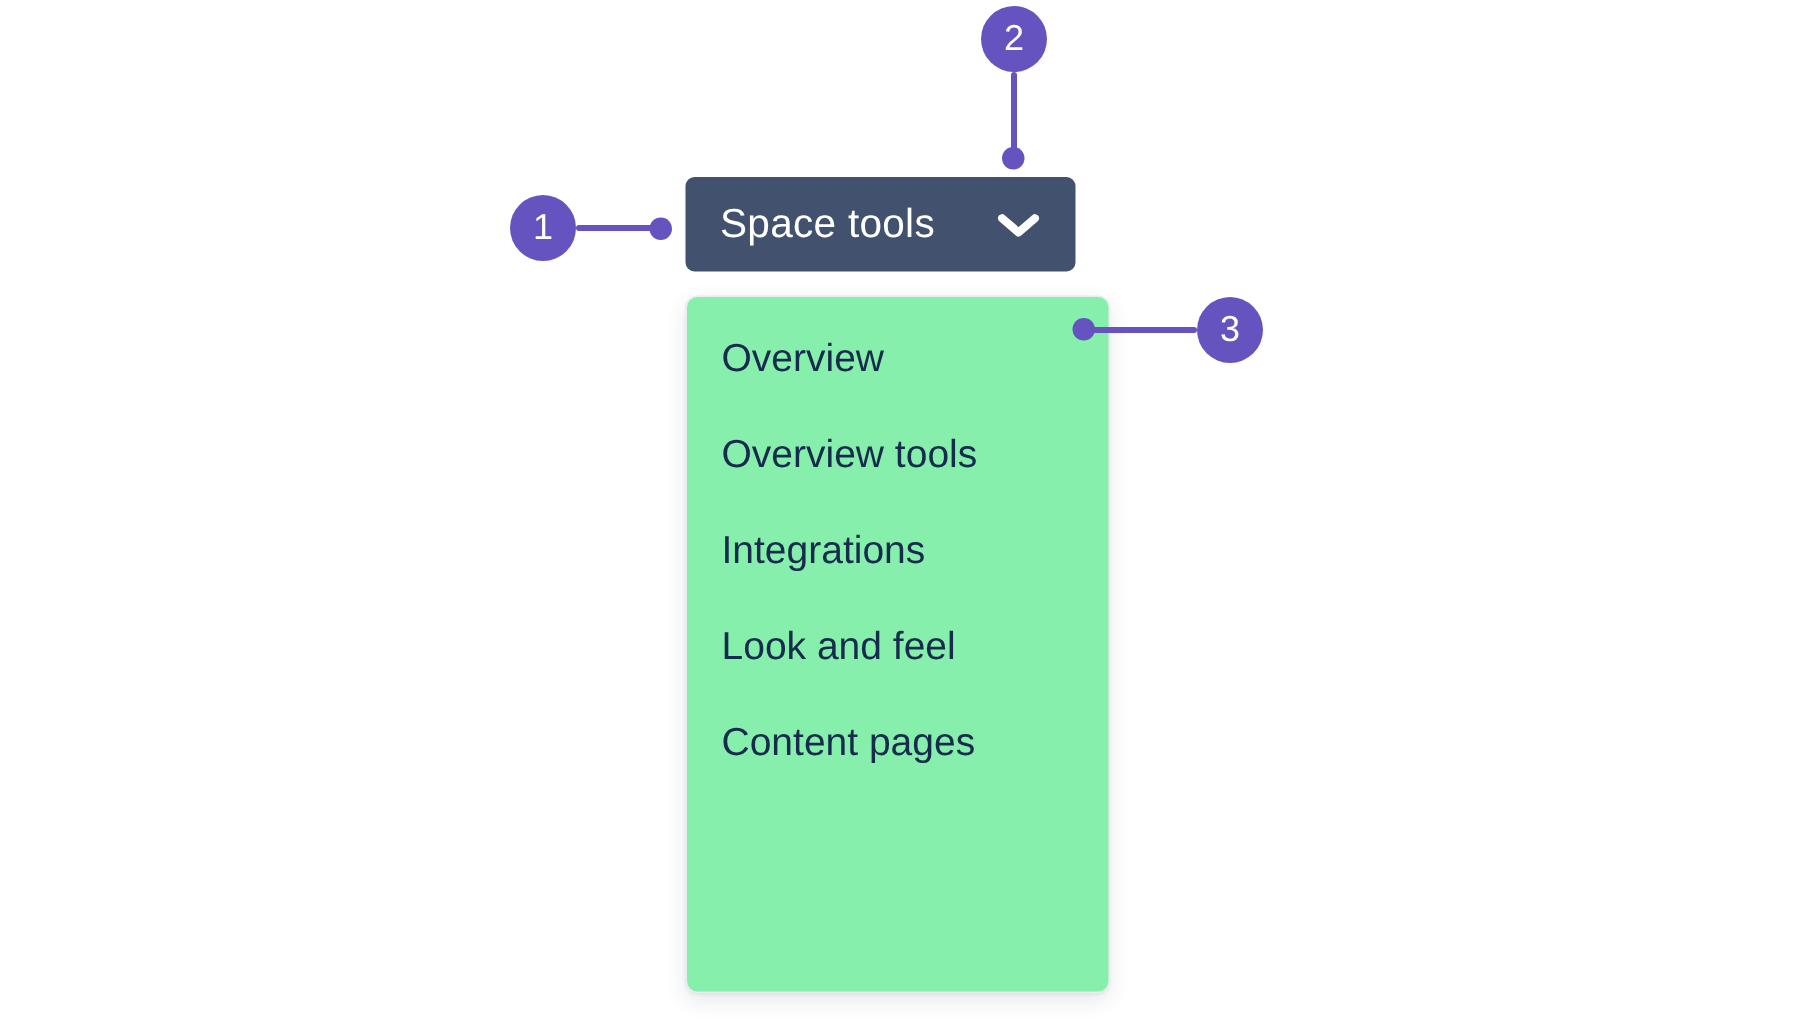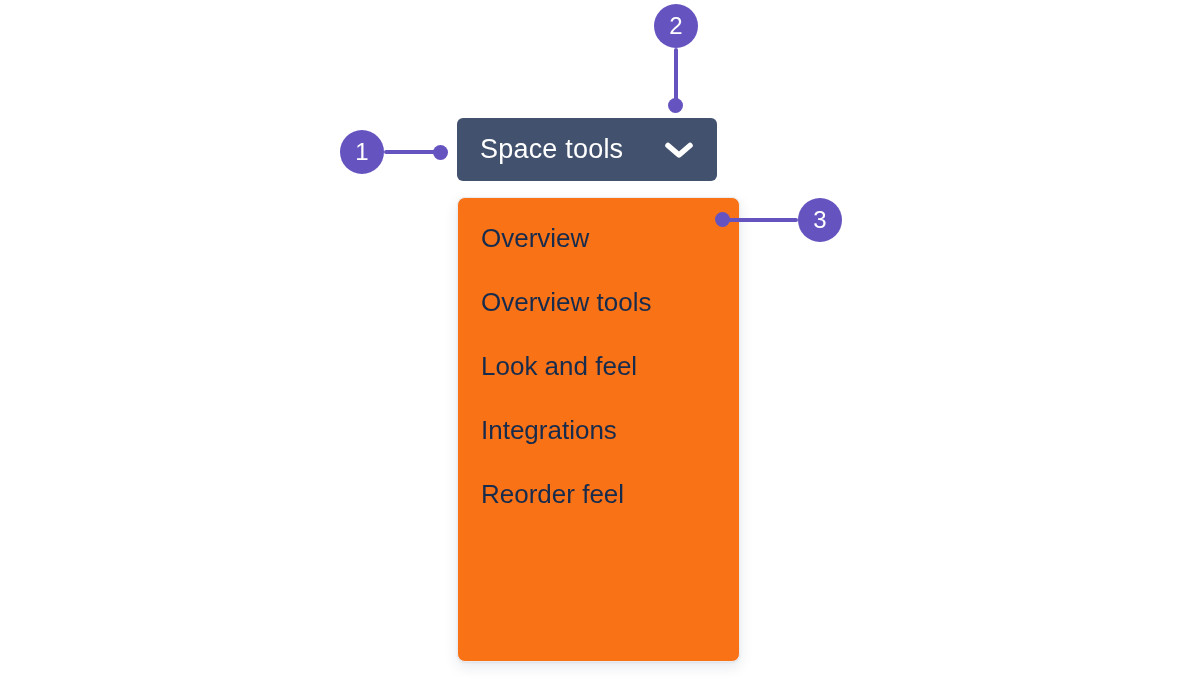--- a/index.html
+++ b/index.html
@@ -44,21 +44,21 @@
     margin-top: 2px;
   }
 
   
   .dropdown {
     position: absolute;
     left: 457px;
     top: 197px;
     width: 283px;
     height: 465px;
-    background: #f97316;
+    background: #86efac;
     border: 1px solid #EBECF0;
     border-radius: 8px;
     box-shadow: 0 5px 14px rgba(23, 43, 77, 0.10), 0 1px 2px rgba(23, 43, 77, 0.06);
     padding: 8px 0 9px 0;
     z-index: 2;
   }
   .menu-item {
     height: 64px;
     line-height: 64px;
     padding-left: 23px;
@@ -122,23 +122,23 @@
     <span class="chev">
       <svg width="32" height="19" viewBox="0 0 32 19" aria-hidden="true">
         <polyline points="5,4.5 16,14 27,4.5" fill="none" stroke="#ffffff" stroke-width="5.5" stroke-linecap="round" stroke-linejoin="round"></polyline>
       </svg>
     </span>
   </button>
 
   <div class="dropdown">
     <div class="menu-item">Overview</div>
     <div class="menu-item">Overview tools</div>
+    <div class="menu-item">Integrations</div>
     <div class="menu-item">Look and feel</div>
-    <div class="menu-item">Integrations</div>
-    <div class="menu-item">Reorder feel</div>
+    <div class="menu-item">Content pages</div>
   </div>
 
   <div class="callout-circle c1-circle">
     <span>1</span>
   </div>
   <div class="callout-line c1-line"></div>
   <div class="callout-dot c1-dot"></div>
 
   <div class="callout-circle c2-circle">
     <span>2</span>

